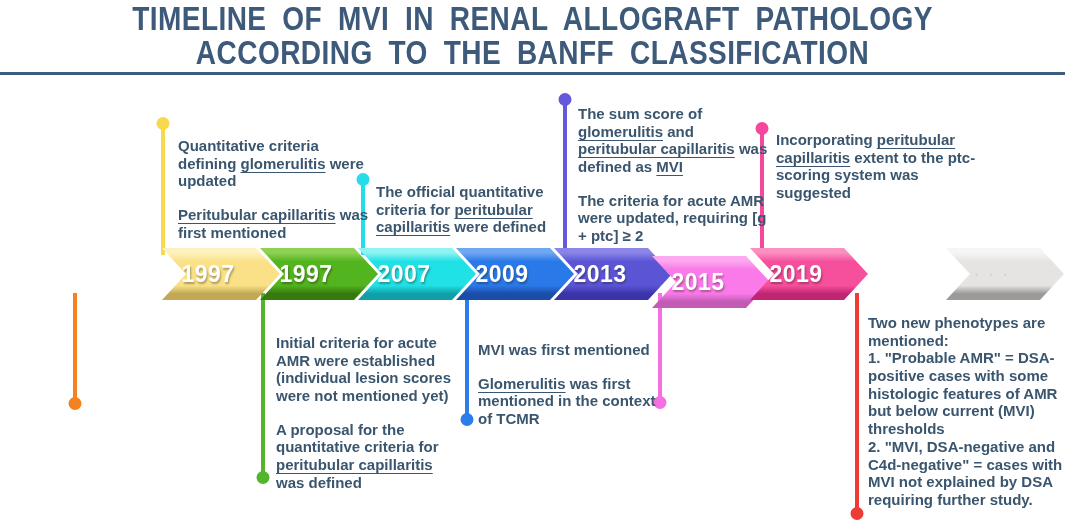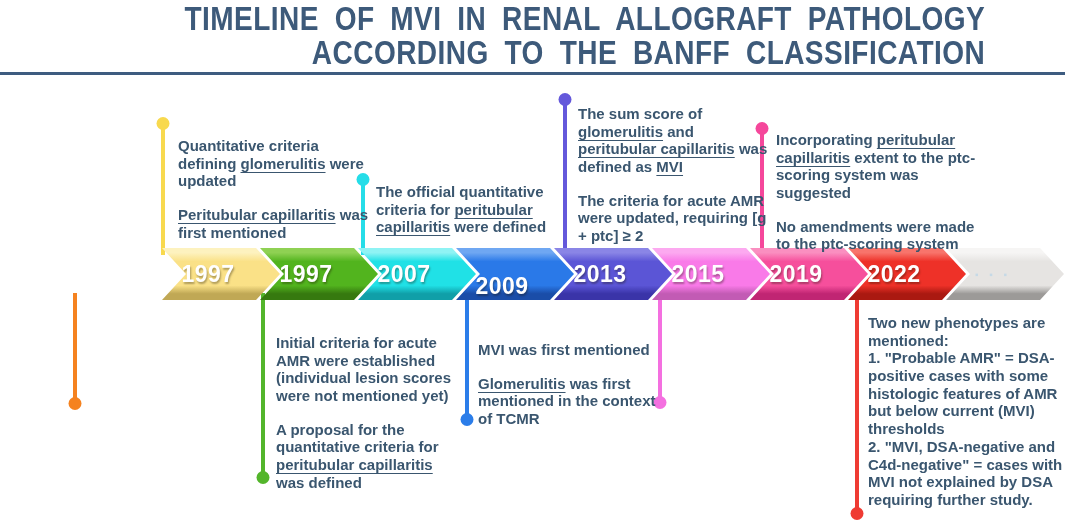--- a/index.html
+++ b/index.html
@@ -1,19 +1,19 @@
 <!DOCTYPE html>
 <html><head>
 <meta charset="utf-8">
 <style>
   html,body{margin:0;padding:0;background:#fff;}
   .stage{position:relative;width:1065px;height:521px;background:#fff;overflow:hidden;
          font-family:"Liberation Sans",sans-serif;}
   
-  .title{position:absolute;top:2px;left:0;right:0;text-align:right;}
+  .title{position:absolute;top:2px;left:0;right:0;text-align:center;}
   .title-line{font-size:33px;font-weight:bold;color:var(--title-c,#3D5A7A);line-height:34px;
               transform:scaleX(0.85);transform-origin:50% 50%;letter-spacing:0.5px;word-spacing:9px;}
   .divider{position:absolute;left:0;right:0;top:72px;height:3px;background:var(--divider-c,#3E5C80);}
   
   .pin{position:absolute;width:4px;background:var(--c);z-index:1;}
   .pin::before{content:"";position:absolute;left:50%;transform:translateX(-50%);
                width:13px;height:13px;border-radius:50%;background:var(--c);}
   .pin.up::before{top:-6px;}
   .pin.down::before{bottom:-6px;}
   
@@ -56,34 +56,31 @@
 
   <div class="arrow" style="left: 162px; --l: #FDF2BF; --m: #FAE187; --d: #C0A855;">
       <span class="year">1997</span>
     </div>
   <div class="arrow" style="left: 260px; --l: #8FD153; --m: #52B41E; --d: #36790F;">
       <span class="year">1997</span>
     </div>
   <div class="arrow" style="left: 358px; --l: #8FF3F4; --m: #20E1E6; --d: #109FA8;">
       <span class="year">2007</span>
     </div>
-  <div class="arrow" style="left: 456px; align-items: flex-end; --l: #6FA7F2; --m: #2A79E8; --d: #1A4DA8;">
+  <div class="arrow" style="left: 456px; --l: #6FA7F2; --m: #2A79E8; --d: #1A4DA8;">
       <span class="year">2009</span>
     </div>
   <div class="arrow" style="left: 554px; --l: #8A85E6; --m: #5B55D6; --d: #3A34A8;">
       <span class="year">2013</span>
     </div>
-  <div class="arrow" style="left: 652px; --l: #FCA9F0; --m: #F97AE8; --d: #C25BB4;">
+  <div class="arrow" style="left: 652px; margin-top: 8px; --l: #FCA9F0; --m: #F97AE8; --d: #C25BB4;">
       <span class="year">2015</span>
     </div>
   <div class="arrow" style="left: 750px; --l: #FA8FC0; --m: #F64F9C; --d: #C02573;">
       <span class="year">2019</span>
-    </div>
-  <div class="arrow" style="left: 848px; --l: #F8746B; --m: #EE3128; --d: #AA1911;">
-      <span class="year">2022</span>
     </div>
   <div class="arrow" style="left: 946px; --l: #F6F5F4; --m: #E6E4E2; --d: #9C9A98;">
       <span class="year dots">▪ ▪ ▪</span>
     </div>
 
 
   <div class="callout" style="left:178px;top:137px;width:196px">
     <p><span>Quantitative criteria defining </span><span class="u">glomerulitis</span><span> were updated</span></p>
     <p><span class="u">Peritubular capillaritis</span><span> was first mentioned</span></p>
   </div>
@@ -103,21 +100,20 @@
   </div>
 
   <div class="callout" style="left:578px;top:105px;width:190px">
     <p><span>The sum score of </span><span class="u">glomerulitis</span><span> and </span><span class="u">peritubular capillaritis</span><span> was defined as </span><span class="u">MVI</span></p>
     <p><span>The criteria for acute AMR were updated, requiring [g + ptc] ≥ 2</span></p>
   </div>
 
 
   <div class="callout" style="left:776px;top:131px;width:205px">
     <p><span>Incorporating </span><span class="u">peritubular capillaritis</span><span> extent to the ptc-scoring system was suggested</span></p>
-    <p><span>No amendments were made to the ptc-scoring system</span></p>
   </div>
 
   <div class="callout tight" style="left:868px;top:314px;width:195px">
     <p><span>Two new phenotypes are mentioned:</span></p>
     <p><span>1. "Probable AMR" = DSA-positive cases with some histologic features of AMR but below current (MVI) thresholds</span></p>
     <p><span>2. "MVI, DSA-negative and C4d-negative" = cases with MVI not explained by DSA requiring further study.</span></p>
   </div>
 
 </div>
 

